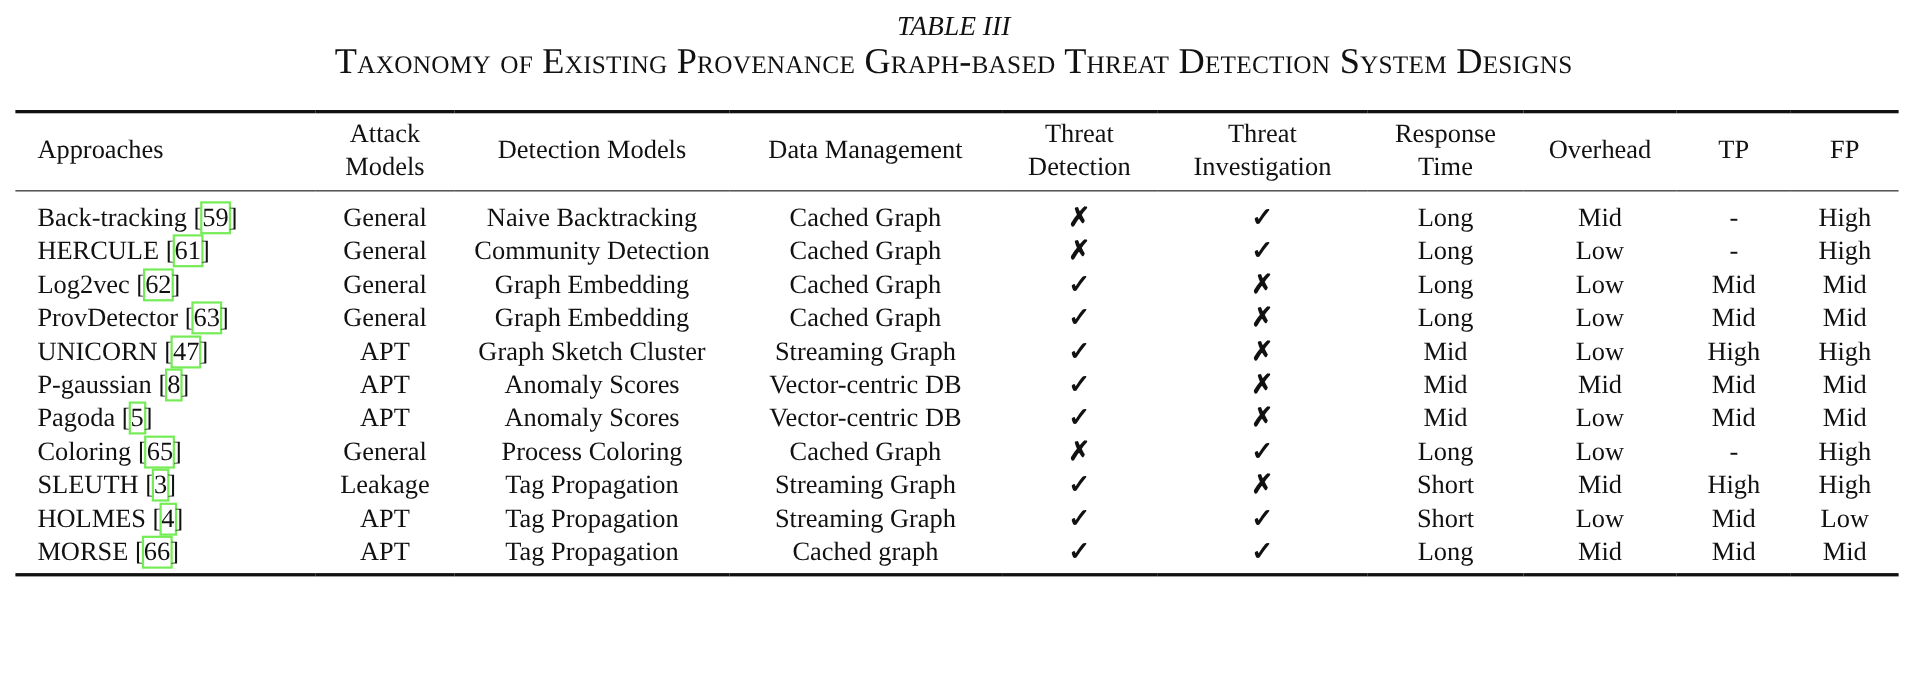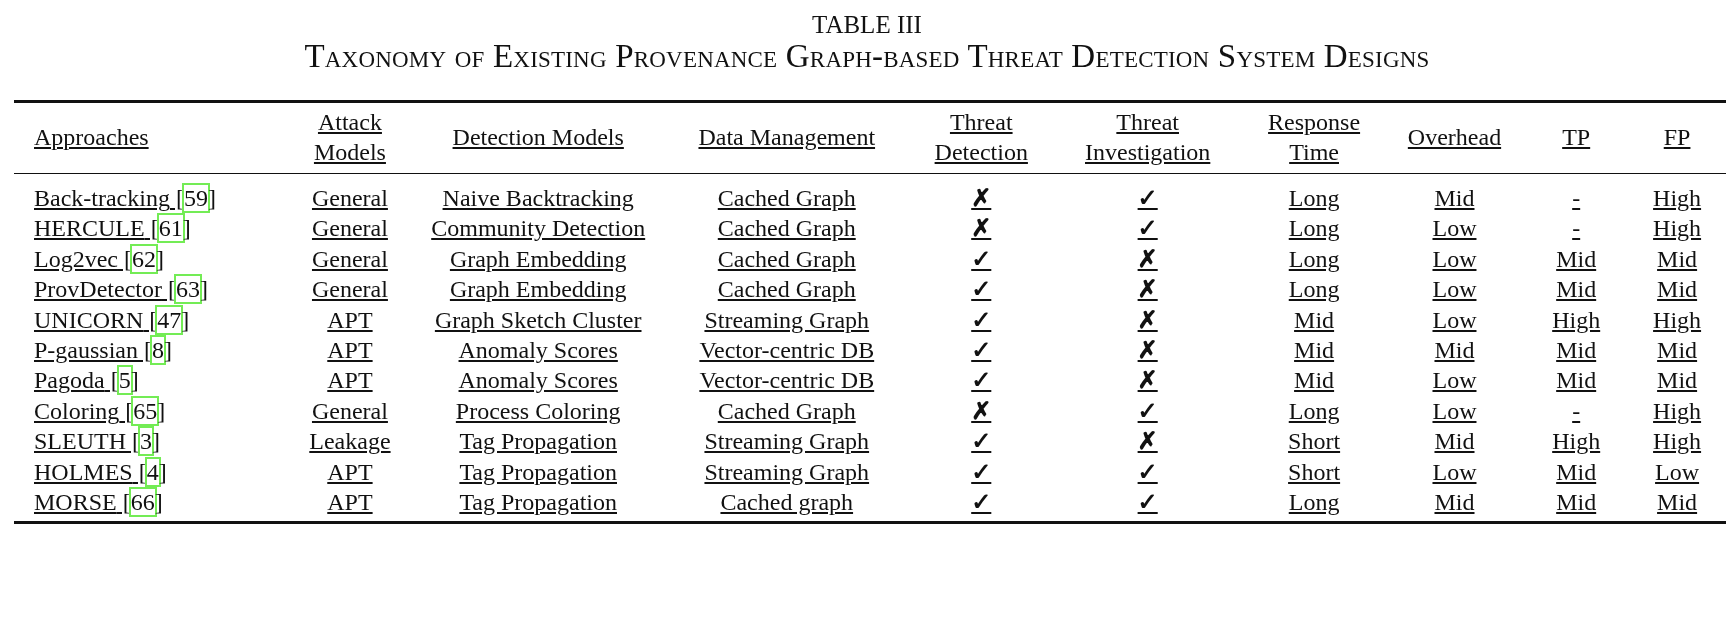--- a/index.html
+++ b/index.html
@@ -2,25 +2,25 @@
 <html><head>
 <meta charset="utf-8">
 <style>
   html, body { margin: 0; padding: 0; background: #ffffff; }
   body {
     width: 1734px; height: 636px; overflow: hidden;
     font-family: "Liberation Serif", "DejaVu Serif", serif;
     color: #111;
   }
   .caption { text-align: center; }
-  .caption .label { font-size: 25px; margin-top: 10px; height: 30px; line-height: 30px; }
+  .caption .label { font-size: 25px; margin-top: 10px; height: 30px; line-height: 30px; font-style: italic; }
   .caption .title { font-size: 33px; height: 32px; line-height: 32px; font-variant: small-caps; letter-spacing: 0.2px; }
   table {
     position: absolute; left: 14px; top: 100px; width: 1712px;
-    border-collapse: collapse; font-size: 24px; text-decoration: underline;
+    border-collapse: collapse; font-size: 24px;
   }
   thead tr th {
     font-weight: normal; line-height: 30px; padding: 4px 6px 6px 6px;
     border-top: 3px solid #111; border-bottom: 1.5px solid #111;
     vertical-align: middle;
   }
   tbody td { line-height: 30.4px; padding: 0 6px; text-align: center; white-space: nowrap; }
   tbody tr:first-child td { padding-top: 9px; }
   tbody tr:last-child td { padding-bottom: 4px; border-bottom: 3px solid #111; }
   th.c-app, td.c-app { text-align: left; padding-left: 20px; }

